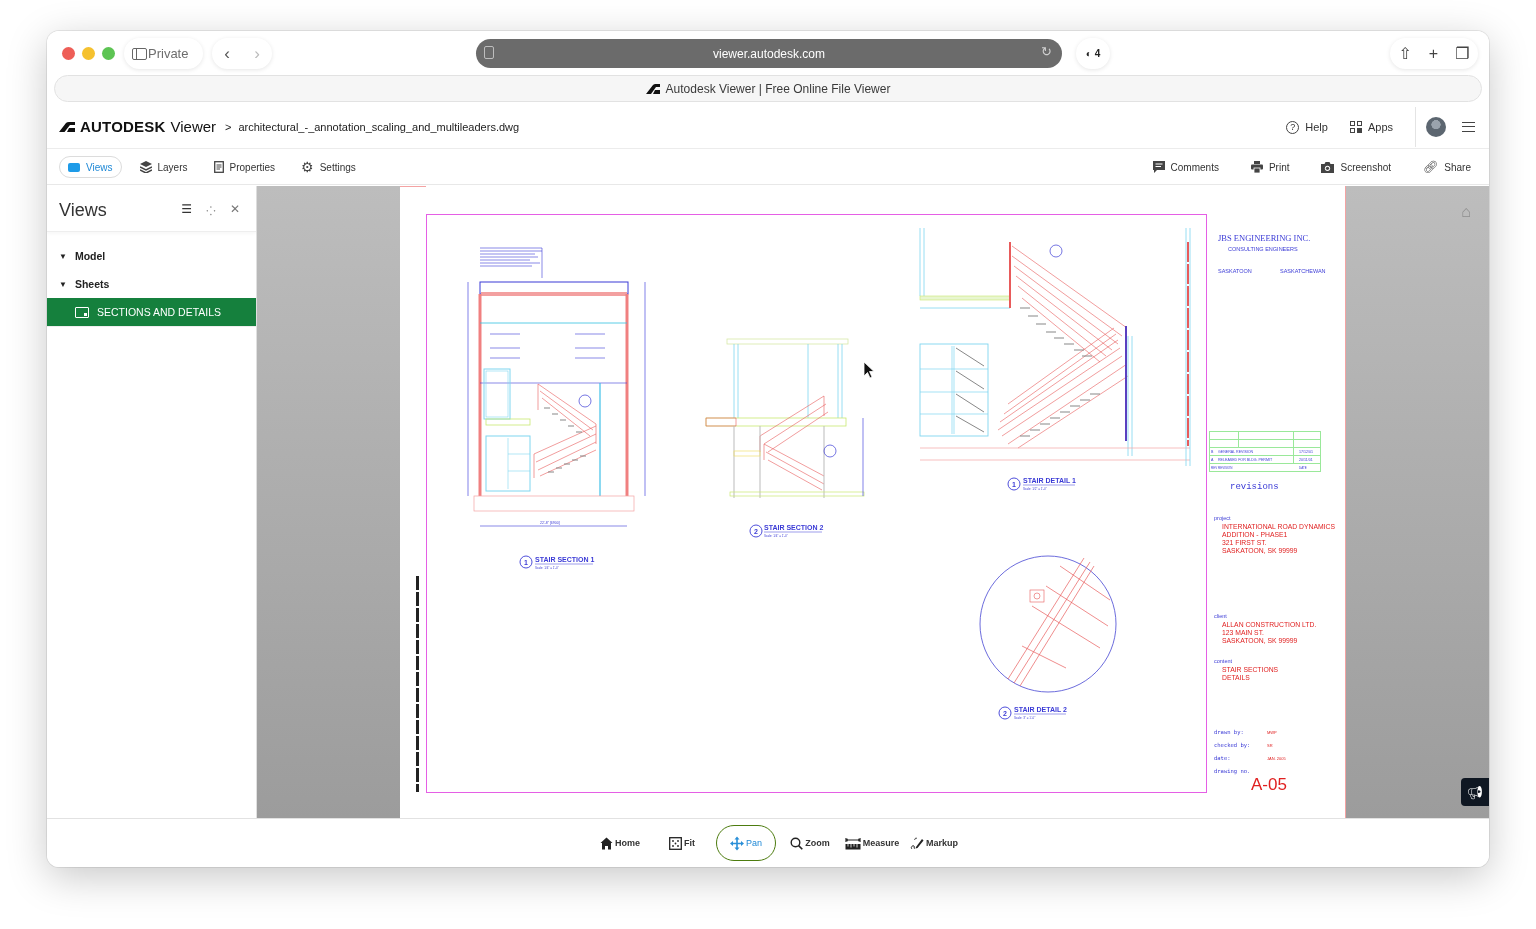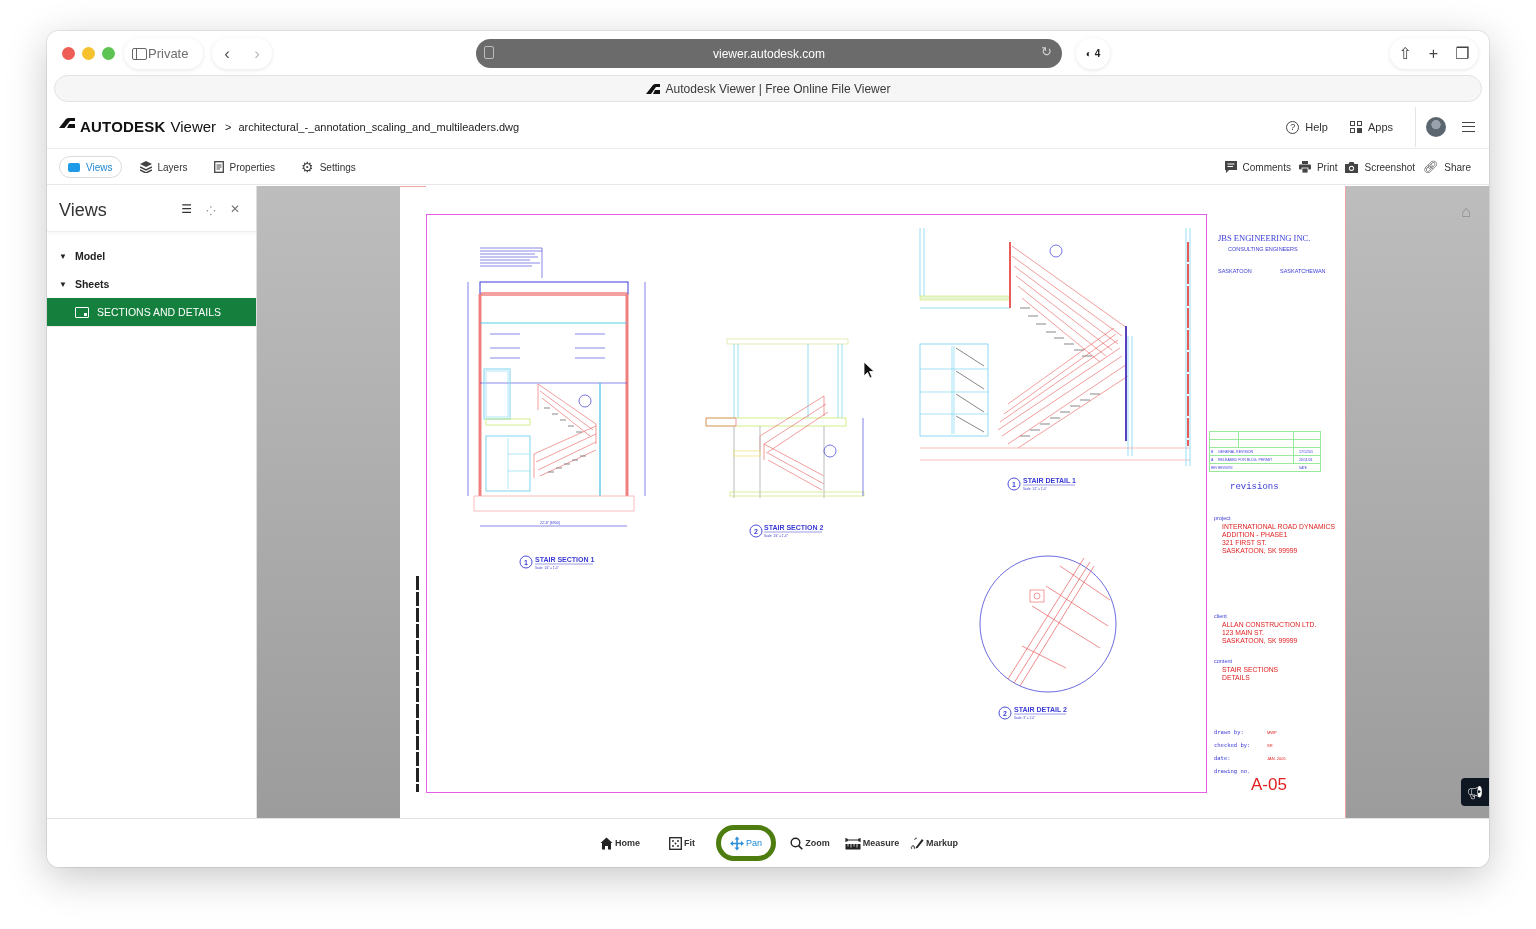--- a/index.html
+++ b/index.html
@@ -27,35 +27,35 @@
   .addr .reload { position: absolute; right: 10px; top: 5px; font-size: 13px; color: #cfcfcf; }
   .shield-pill { left: 1029px; width: 34px; justify-content: center; font-size: 10px; color: #222; font-weight: bold; gap: 3px; }
   .right-pill { left: 1343px; width: 88px; justify-content: space-around; font-size: 16px; color: #444; }
   .tabbar {
     position: absolute; left: 7px; top: 44px; width: 1428px; height: 27px;
     background: #f6f6f6; border: 1px solid #e2e2e2; border-radius: 14px;
     display: flex; align-items: center; justify-content: center; font-size: 12px; color: #3a3a3a; gap: 6px;
   }
   
   .appheader { position: absolute; left: 0; top: 74px; width: 100%; height: 44px; background: #fff; border-bottom: 1px solid #ececec; box-shadow: 0 2px 3px rgba(0,0,0,0.04); }
-  .logo { position: absolute; left: 12px; top: 13px; display: flex; gap: 5px; font-size: 15px; color: #111; }
+  .logo { position: absolute; left: 12px; top: 13px; display: flex; align-items: center; gap: 5px; font-size: 15px; color: #111; }
   .logo b { font-weight: 900; letter-spacing: 0.2px; }
   .crumb { position: absolute; left: 178px; top: 16px; font-size: 11px; color: #222; display: flex; gap: 7px; align-items: center; }
   .hdr-right { position: absolute; right: 14px; top: 8px; display: flex; align-items: center; height: 28px; font-size: 11px; color: #333; }
   .hdr-right .hitem { display: flex; align-items: center; gap: 6px; margin-right: 22px; }
   .hdr-right .sep { width: 1px; height: 40px; background: #e4e4e4; margin-right: 10px; }
   .avatar { width: 20px; height: 20px; border-radius: 50%; background: radial-gradient(circle at 50% 38%, #9aa3ad 0 28%, #5c6670 30% 100%); margin-right: 16px; }
   .ham { width: 13px; height: 10px; border-top: 1.4px solid #444; border-bottom: 1.4px solid #444; position: relative; }
   .ham:after { content: ""; position: absolute; left: 0; top: 3px; width: 13px; border-top: 1.4px solid #444; }
   
   .toolbar { position: absolute; left: 0; top: 118px; width: 100%; height: 36px; background: #fff; border-bottom: 1px solid #e8e8e8; }
   .tleft { position: absolute; left: 12px; top: 7px; display: flex; gap: 10px; font-size: 10px; color: #333; }
   .tbtn { display: flex; align-items: center; gap: 6px; padding: 3px 8px; border-radius: 12px; height: 22px; }
   .tbtn.active { border: 1px solid #dcdcdc; color: #1e88d6; }
-  .tright { position: absolute; right: 18px; top: 7px; display: flex; gap: 8px; font-size: 10px; color: #333; }
+  .tright { position: absolute; right: 18px; top: 7px; display: flex; gap: 32px; font-size: 10px; color: #333; }
   .tright .tbtn { padding: 3px 0; }
   .ico-blue { width: 12px; height: 9px; background: #1e9be8; border-radius: 2px; display: inline-block; }
   
   .side { position: absolute; left: 0; top: 155px; width: 210px; height: 632px; background: #fff; border-right: 1px solid #e0e0e0; }
   .side-head { height: 46px; position: relative; border-bottom: 1px solid #eeeeee; box-shadow: 0 2px 3px rgba(0,0,0,0.03); }
   .side-title { position: absolute; left: 12px; top: 14px; font-size: 18px; color: #333; }
   .side-icons { position: absolute; right: 16px; top: 16px; display: flex; gap: 14px; font-size: 12px; color: #333; }
   .tree { padding-top: 10px; }
   .node { height: 28px; display: flex; align-items: center; font-size: 10.5px; color: #222; }
   .node.group { padding-left: 12px; font-weight: bold; gap: 8px; }
@@ -73,21 +73,21 @@
   .title-block { position: absolute; left: 809px; top: 0; width: 137px; height: 632px; }
   .right-red { position: absolute; right: 0; top: 0; width: 1px; height: 632px; background: #f4a3a3; }
   .tb-text { position: absolute; font-family: "Liberation Serif", serif; }
   .blue { color: #3b3bd6; } .red { color: #e02020; }
   .home-float { position: absolute; right: 18px; top: 17px; font-size: 16px; color: #8d8d8d; }
   .announce { position: absolute; right: 0; top: 592px; width: 28px; height: 28px; background: #0f1722; border-radius: 4px 0 0 4px; color: #fff; font-size: 13px; display: flex; align-items: center; justify-content: center; }
   
   .bottombar { position: absolute; left: 0; top: 787px; width: 100%; height: 49px; background: #fff; border-top: 1px solid #e2e2e2; }
   .btools { position: absolute; left: 545px; top: 6px; display: flex; gap: 6px; }
   .btool { width: 56px; height: 36px; display: flex; align-items: center; justify-content: center; font-size: 9px; color: #333; font-weight: bold; gap: 2px; border-radius: 18px; }
-  .btool.active { width: 60px; border: 5px solid #4d7c0f; color: #1e88d6; font-weight: normal; }
+  .btool.active { width: 60px; border: 1px solid #4d7c0f; color: #1e88d6; font-weight: normal; }
   .btool .gl { font-size: 14px; line-height: 14px; height: 15px; }
   svg { display: block; }
 </style>
 </head>
 <body>
 
 <div class="window">
 
   <div class="chrome">
     <div class="traffic">

